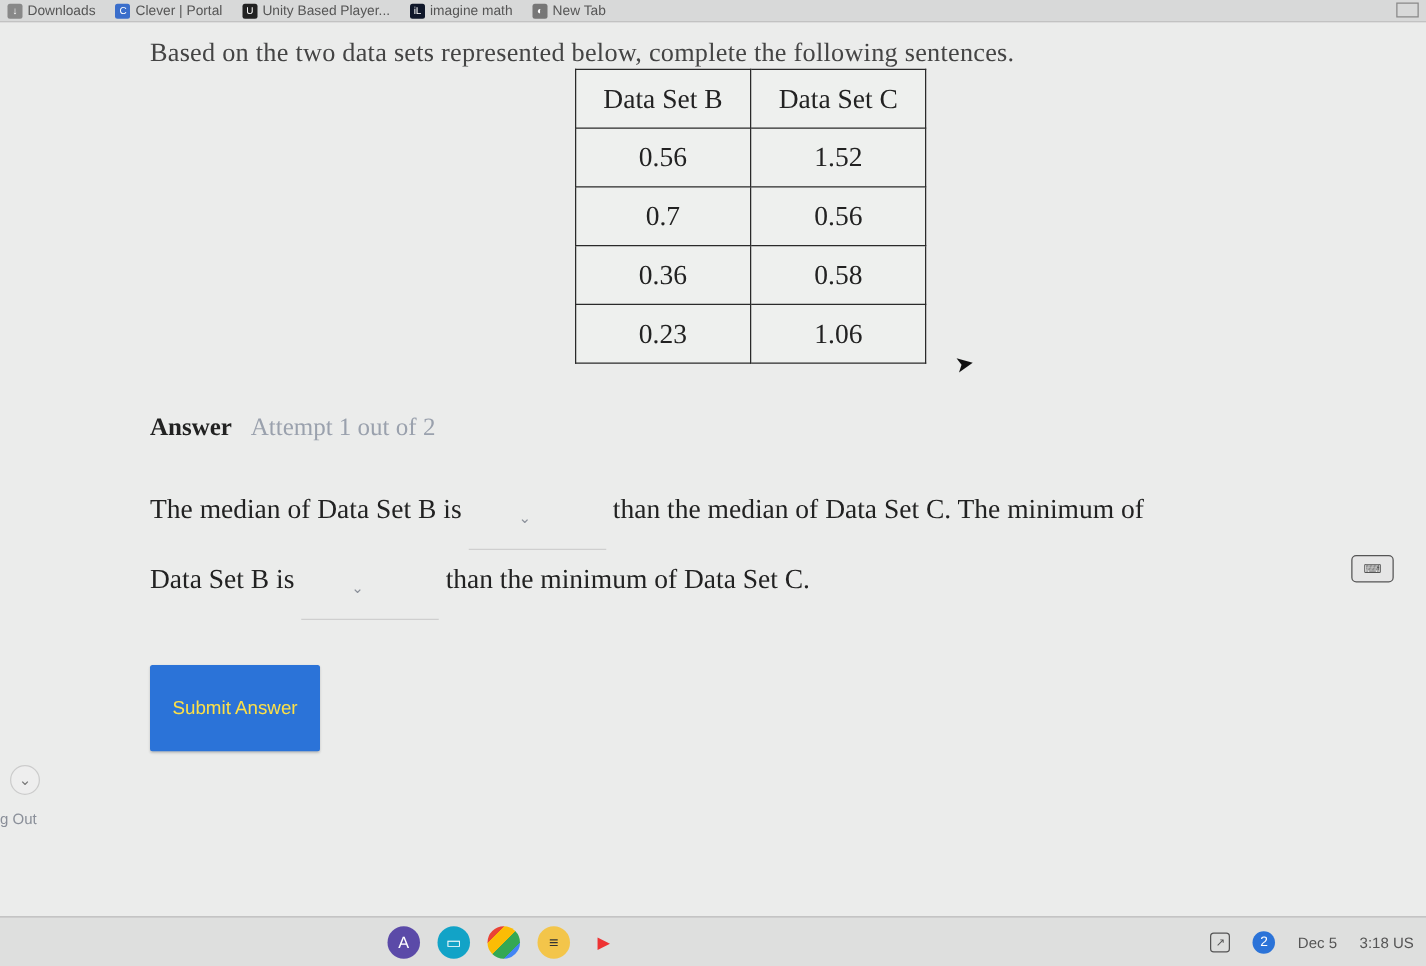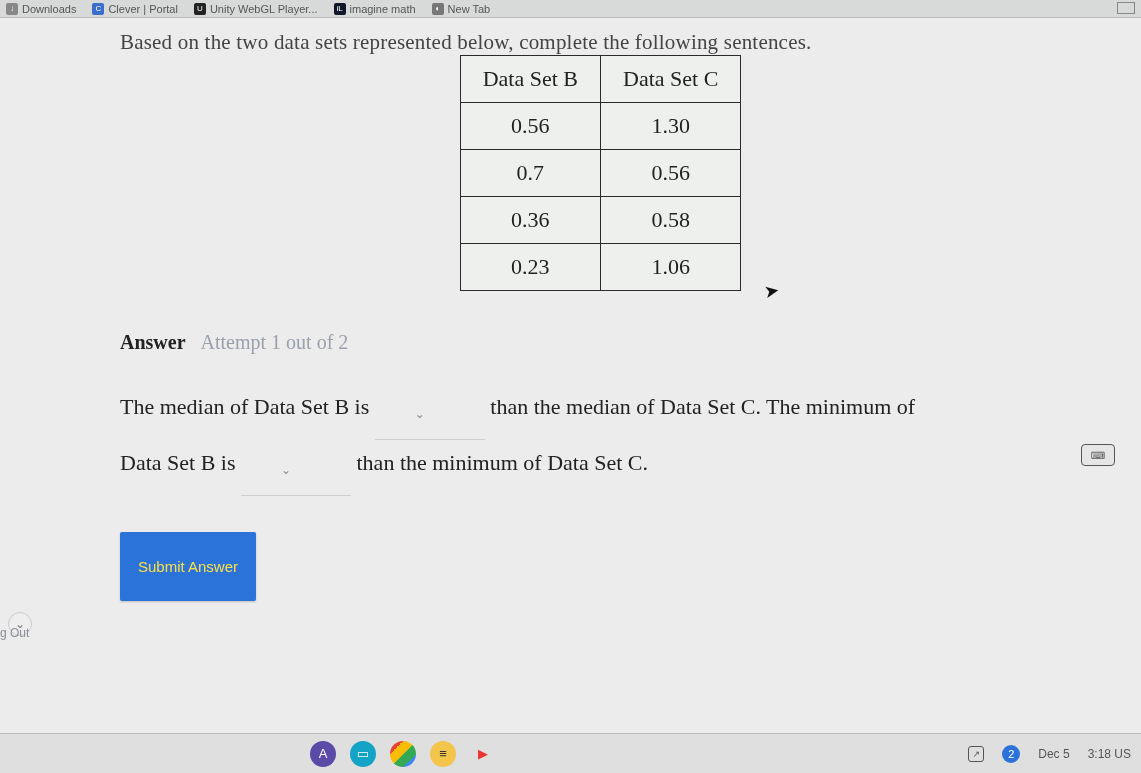--- a/index.html
+++ b/index.html
@@ -102,21 +102,21 @@
     cursor: pointer;
     box-shadow: 0 1px 2px rgba(0,0,0,.2);
   }
   .left-chev {
     position: absolute; left: 8px; top: 594px;
     width: 24px; height: 24px; border:1px solid #ccc; border-radius:50%;
     display:flex;align-items:center;justify-content:center;font-size:12px;color:#777;
     background:#eee; cursor:pointer;
   }
   .logout {
-    position: absolute; left: 0; top: 608px;
+    position: absolute; left: 0; top: 630px;
     font-family: Arial, sans-serif; font-size: 12px; color:#8a8f99;
   }
   .cursor {
     position: absolute;
     left: 764px; top: 280px;
     font-size: 18px;
     color: #111;
     transform: rotate(-10deg);
   }
   .taskbar {
@@ -158,21 +158,21 @@
   <div class="bk-item">
     <span class="bk-ico">↓</span>
     <span>Downloads</span>
   </div>
   <div class="bk-item">
     <span class="bk-ico" style="background:#3a6ecb">C</span>
     <span>Clever | Portal</span>
   </div>
   <div class="bk-item">
     <span class="bk-ico" style="background:#222">U</span>
-    <span>Unity WebGL Player...</span>
+    <span>Unity Based Player...</span>
   </div>
   <div class="bk-item">
     <span class="bk-ico" style="background:#0f172a">iL</span>
     <span>imagine math</span>
   </div>
   <div class="bk-item">
     <span class="bk-ico" style="background:#777">◐</span>
     <span>New Tab</span>
   </div>
   <div class="bk-right-box"></div>
@@ -183,21 +183,21 @@
   <div class="instr">Based on the two data sets represented below, complete the following sentences.</div>
 
   <table class="data">
     <tbody>
         <tr>
       <th>Data Set B</th>
       <th>Data Set C</th>
     </tr>
     <tr>
       <td>0.56</td>
-      <td>1.30</td>
+      <td>1.52</td>
     </tr>
     <tr>
       <td>0.7</td>
       <td>0.56</td>
     </tr>
     <tr>
       <td>0.36</td>
       <td>0.58</td>
     </tr>
     <tr>

